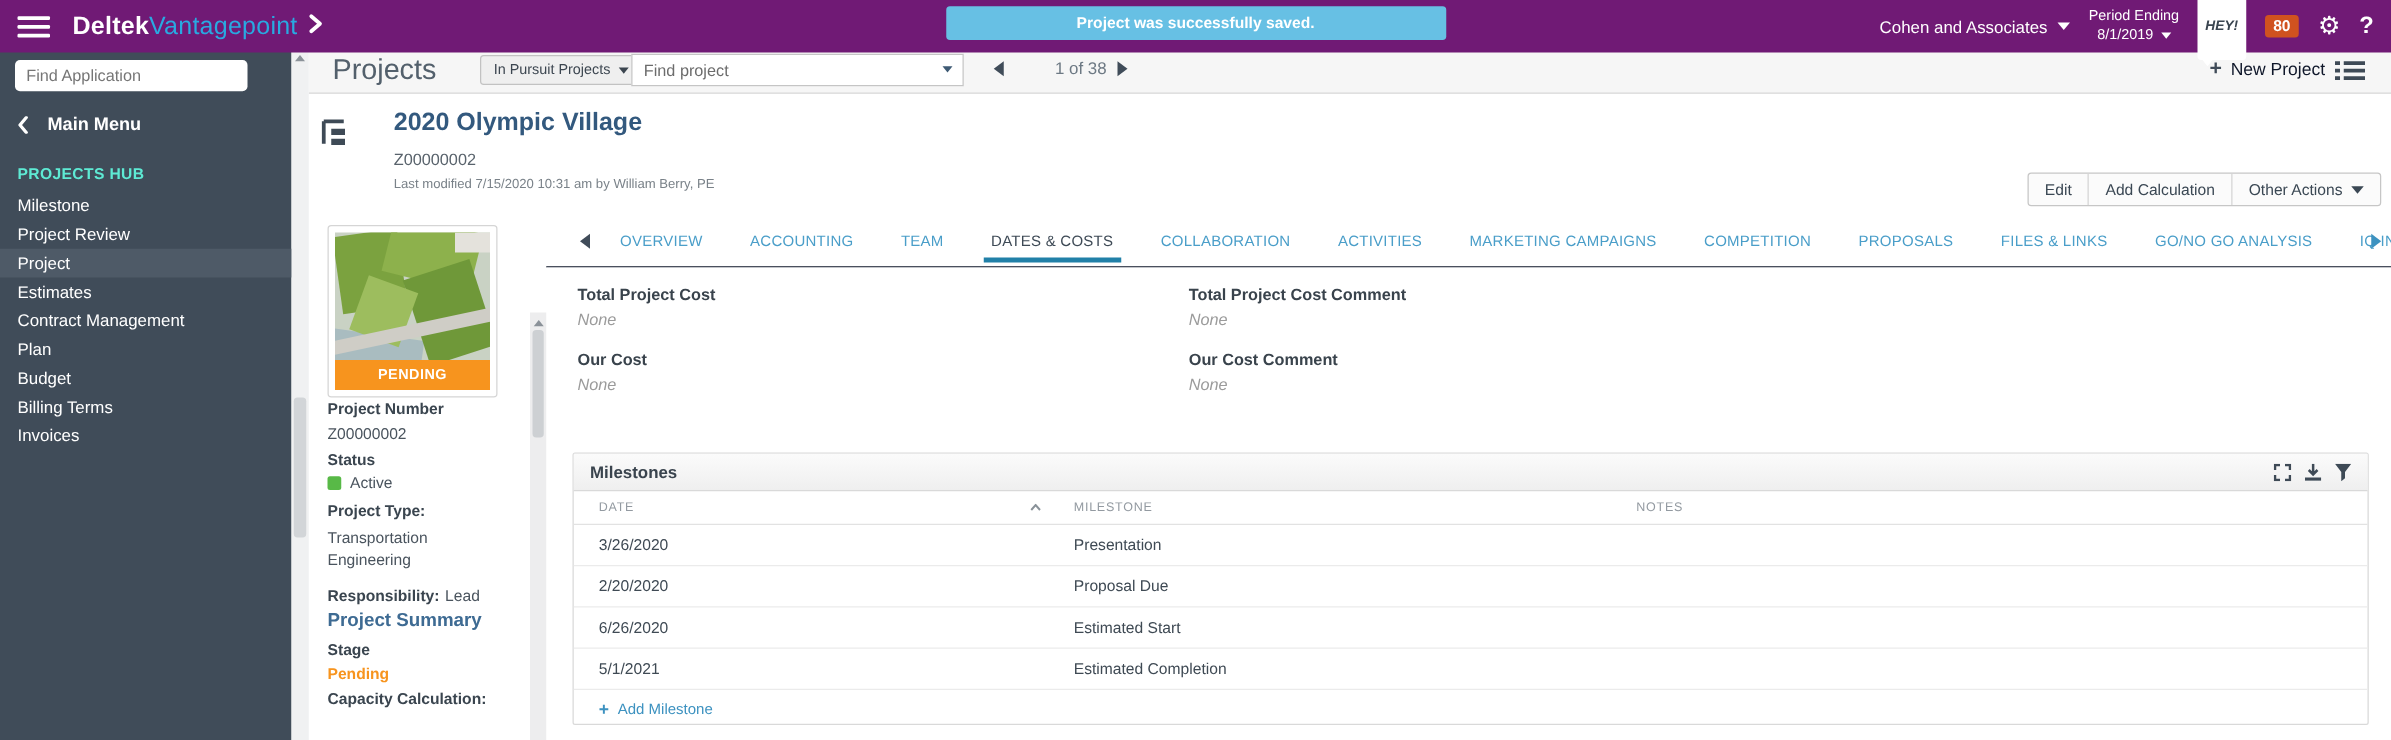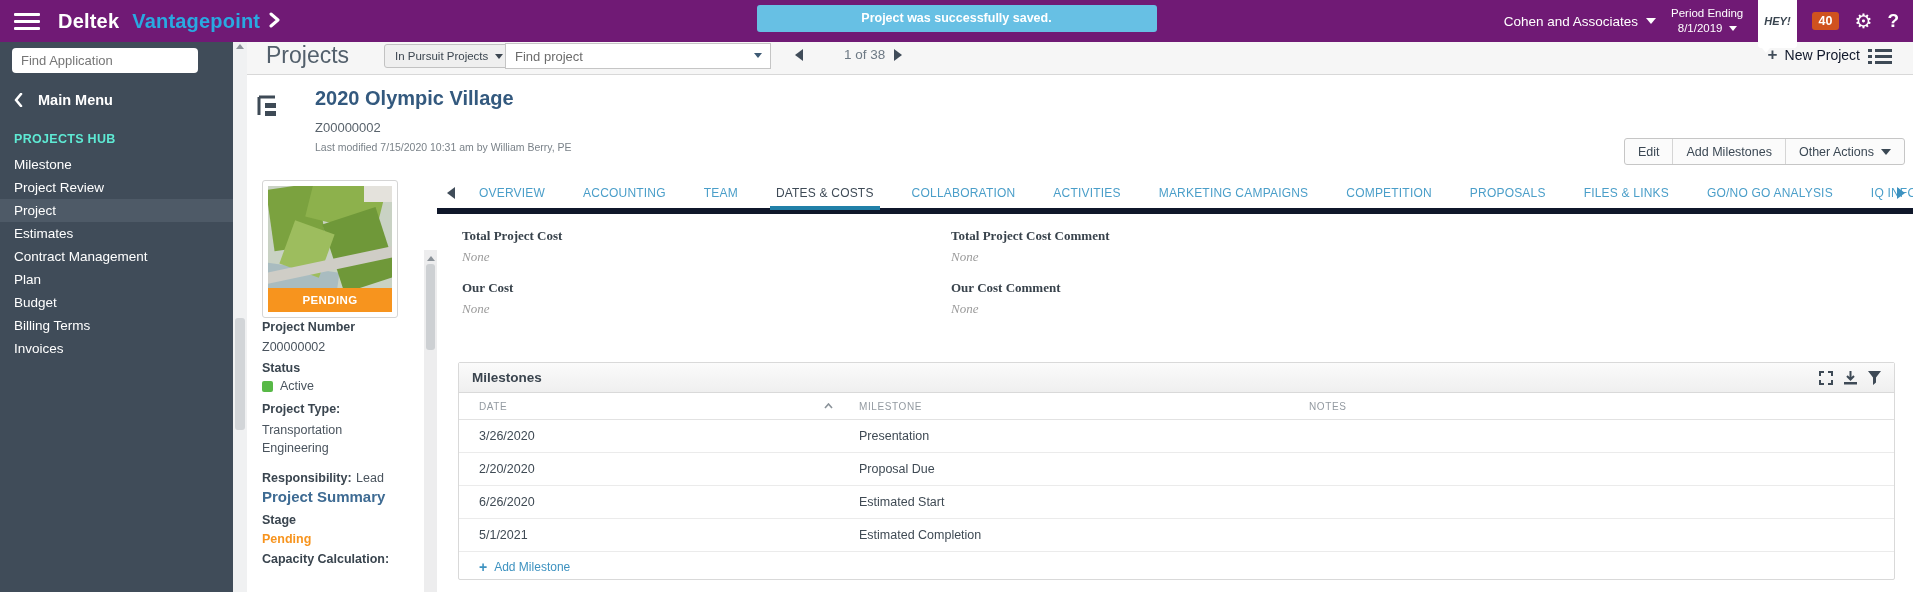--- a/index.html
+++ b/index.html
@@ -5,21 +5,21 @@
   *{box-sizing:border-box;margin:0;padding:0;}
   body{margin:0;background:#fff;font-family:"Liberation Sans",sans-serif;}
   .screen{position:relative;width:1913px;height:592px;background:#fff;overflow:hidden;}
 
   
   .topbar{position:absolute;left:0;top:0;right:0;height:42px;background:#701a75;display:flex;align-items:center;z-index:30;}
   .hamburger{margin-left:14px;width:26px;cursor:pointer;}
   .hamburger div{height:3px;background:#fff;margin:4px 0;border-radius:1px;}
   .brand{display:flex;align-items:baseline;margin-left:18px;font-size:20px;white-space:nowrap;}
   .brand .b1{color:#fff;font-weight:700;letter-spacing:.2px;}
-  .brand .b2{color:#29a9e1;font-weight:700;margin-left:13px;letter-spacing:.2px;}
+  .brand .b2{color:#29a9e1;font-weight:400;margin-left:0;letter-spacing:.2px;}
   .brand-chev{margin-left:9px;}
   .toast{position:absolute;left:50%;top:5px;transform:translateX(-50%);width:400px;height:27px;background:#67c0e4;border-radius:3px;color:#fff;font-weight:700;font-size:12.5px;line-height:27px;text-align:center;}
   .topbar-right{margin-left:auto;display:flex;align-items:center;gap:15px;padding-right:14px;}
   .company{display:flex;align-items:center;gap:8px;color:#fff;font-size:13.5px;cursor:pointer;}
   .caret-down{width:0;height:0;border-left:5px solid transparent;border-right:5px solid transparent;border-top:6px solid #fff;display:inline-block;}
   .period{color:#fff;font-size:11.5px;line-height:1.3;text-align:center;cursor:pointer;}
   .period .p2{display:flex;align-items:center;gap:6px;justify-content:center;}
   .period .caret-down{border-left-width:4px;border-right-width:4px;border-top-width:5px;}
   .hey{position:relative;background:#fff;color:#3a4550;font-style:italic;font-weight:700;font-size:11px;padding:21px 6px;border-radius:3px;cursor:pointer;}
   .hey:after{content:"";position:absolute;left:4px;bottom:-5px;width:0;height:0;border-left:4px solid transparent;border-right:4px solid transparent;border-top:5px solid #fff;}
@@ -64,21 +64,21 @@
   .hier-icon{position:absolute;left:8px;top:20px;cursor:pointer;}
   .proj-title{position:absolute;left:68px;top:12px;font-size:20px;font-weight:600;color:#33597e;}
   .proj-number{position:absolute;left:68px;top:45px;font-size:13px;color:#59636c;}
   .proj-modified{position:absolute;left:68px;top:66px;font-size:10.5px;color:#7a8289;}
   .action-group{position:absolute;right:8px;top:63px;height:27px;display:flex;align-items:stretch;background:#fbfbfb;border:1px solid #c6c6c6;border-radius:3px;overflow:hidden;}
   .action-btn{display:flex;align-items:center;gap:7px;padding:0 13px;font-size:12.5px;color:#3b4854;cursor:pointer;white-space:nowrap;}
   .action-btn + .action-btn{border-left:1px solid #d5d5d5;}
   .action-btn .caret-down{border-top-color:#3b4854;border-left-width:5px;border-right-width:5px;border-top-width:6px;}
 
   
-  .tabs-row{position:absolute;left:241px;top:172px;right:0;height:42px;background:#fff;border-bottom:6px solid #0f172a;}
+  .tabs-row{position:absolute;left:258px;top:172px;right:0;height:42px;background:#fff;border-bottom:1px solid #0f172a;}
   .tabs-big-chev{position:absolute;left:152px;top:2px;cursor:pointer;}
   .tabs-back{position:absolute;left:206px;top:15px;border-right-color:#404c59;cursor:pointer;}
   .tabs{position:absolute;left:238px;top:0;height:42px;display:flex;align-items:center;gap:38px;}
   .tab{position:relative;height:42px;display:flex;align-items:center;font-size:12px;letter-spacing:.2px;color:#4a9ec9;white-space:nowrap;cursor:pointer;}
   .tab.active{color:#3e4a56;}
   .tab.active:after{content:"";position:absolute;left:-6px;right:-6px;bottom:4px;height:4px;background:#2180a8;}
   .tabs-fwd{position:absolute;right:8px;top:15px;border-left-color:#3d92c0;}
 
   
   .left-panel{position:absolute;left:247px;top:172px;width:190px;bottom:0;background:#fff;z-index:5;}
@@ -100,21 +100,21 @@
   .status-dot{width:11px;height:11px;border-radius:2px;background:#58b947;}
   .type-value{line-height:18px;}
   .summary-link{font-size:15px;font-weight:600;color:#3e6b93;cursor:pointer;white-space:nowrap;}
   .stage-value{color:#f7941e;font-weight:700;font-size:12.5px;}
   
   .right-gutter{position:absolute;left:177px;top:78px;width:13px;bottom:0;background:#ededee;}
   .right-gutter .thumb{position:absolute;left:2px;right:2px;top:14px;height:86px;background:#cdd0d3;border-radius:3px;}
 
   
   .main{position:absolute;left:437px;top:214px;right:0;bottom:0;background:#fff;}
-  .field{position:absolute;font-family:Liberation Serif, serif;}
+  .field{position:absolute;}
   .f-label{font-size:13px;font-weight:700;color:#39434c;}
   .f-value{margin-top:5px;font-size:13px;font-style:italic;color:#9b9b9b;}
   .f-r1c1{left:25px;top:14px;}  .f-r1c2{left:514px;top:14px;}
   .f-r2c1{left:25px;top:66px;}  .f-r2c2{left:514px;top:66px;}
 
   .m-panel{position:absolute;left:21px;right:18px;top:148px;height:218px;border:1px solid #d9d9d9;border-radius:2px;background:#fff;}
   .m-header{height:30px;display:flex;align-items:center;padding:0 13px;background:linear-gradient(#fbfbfb,#efefef);border-bottom:1px solid #d9d9d9;}
   .m-title{font-size:13.5px;font-weight:700;color:#3a444e;}
   .m-icons{margin-left:auto;display:flex;align-items:center;gap:11px;}
   .m-icons svg{cursor:pointer;display:block;}
@@ -155,21 +155,21 @@
         <span class="caret-down"></span>
       </div>
       <div class="period">
         <div>Period Ending</div>
         <div class="p2">
             <span>8/1/2019</span>
             <span class="caret-down"></span>
           </div>
       </div>
       <div class="hey">HEY!</div>
-      <div class="alert-badge">40</div>
+      <div class="alert-badge">80</div>
       <div class="gear">⚙</div>
       <div class="help">?</div>
     </div>
   </div>
 
   <div class="sidebar">
     <input class="find-app" placeholder="Find Application" style="">
     <div class="main-menu">
       <svg width="9" height="14" viewBox="0 0 9 14">
           <polyline points="7,1 2,7 7,13" fill="none" stroke="#ffffff" stroke-width="2.6" stroke-linecap="round" stroke-linejoin="round"></polyline>
@@ -230,21 +230,21 @@
           <path d="M4 2v18 M4 2h16" stroke="#3e4a56" stroke-width="3" fill="none"></path>
           <rect x="10" y="8" width="11" height="5" fill="#3e4a56"></rect>
           <rect x="10" y="16" width="11" height="5" fill="#3e4a56"></rect>
         </svg>
     </div>
     <div class="proj-title">2020 Olympic Village</div>
     <div class="proj-number">Z00000002</div>
     <div class="proj-modified">Last modified 7/15/2020 10:31 am by William Berry, PE</div>
     <div class="action-group">
       <div class="action-btn">Edit</div>
-      <div class="action-btn">Add Milestones</div>
+      <div class="action-btn">Add Calculation</div>
       <div class="action-btn">
         <span>Other Actions</span>
         <span class="caret-down"></span>
       </div>
     </div>
   </div>
 
   <div class="tabs-row">
     <div class="tabs-big-chev">
       <svg width="16" height="38" viewBox="0 0 16 38">

